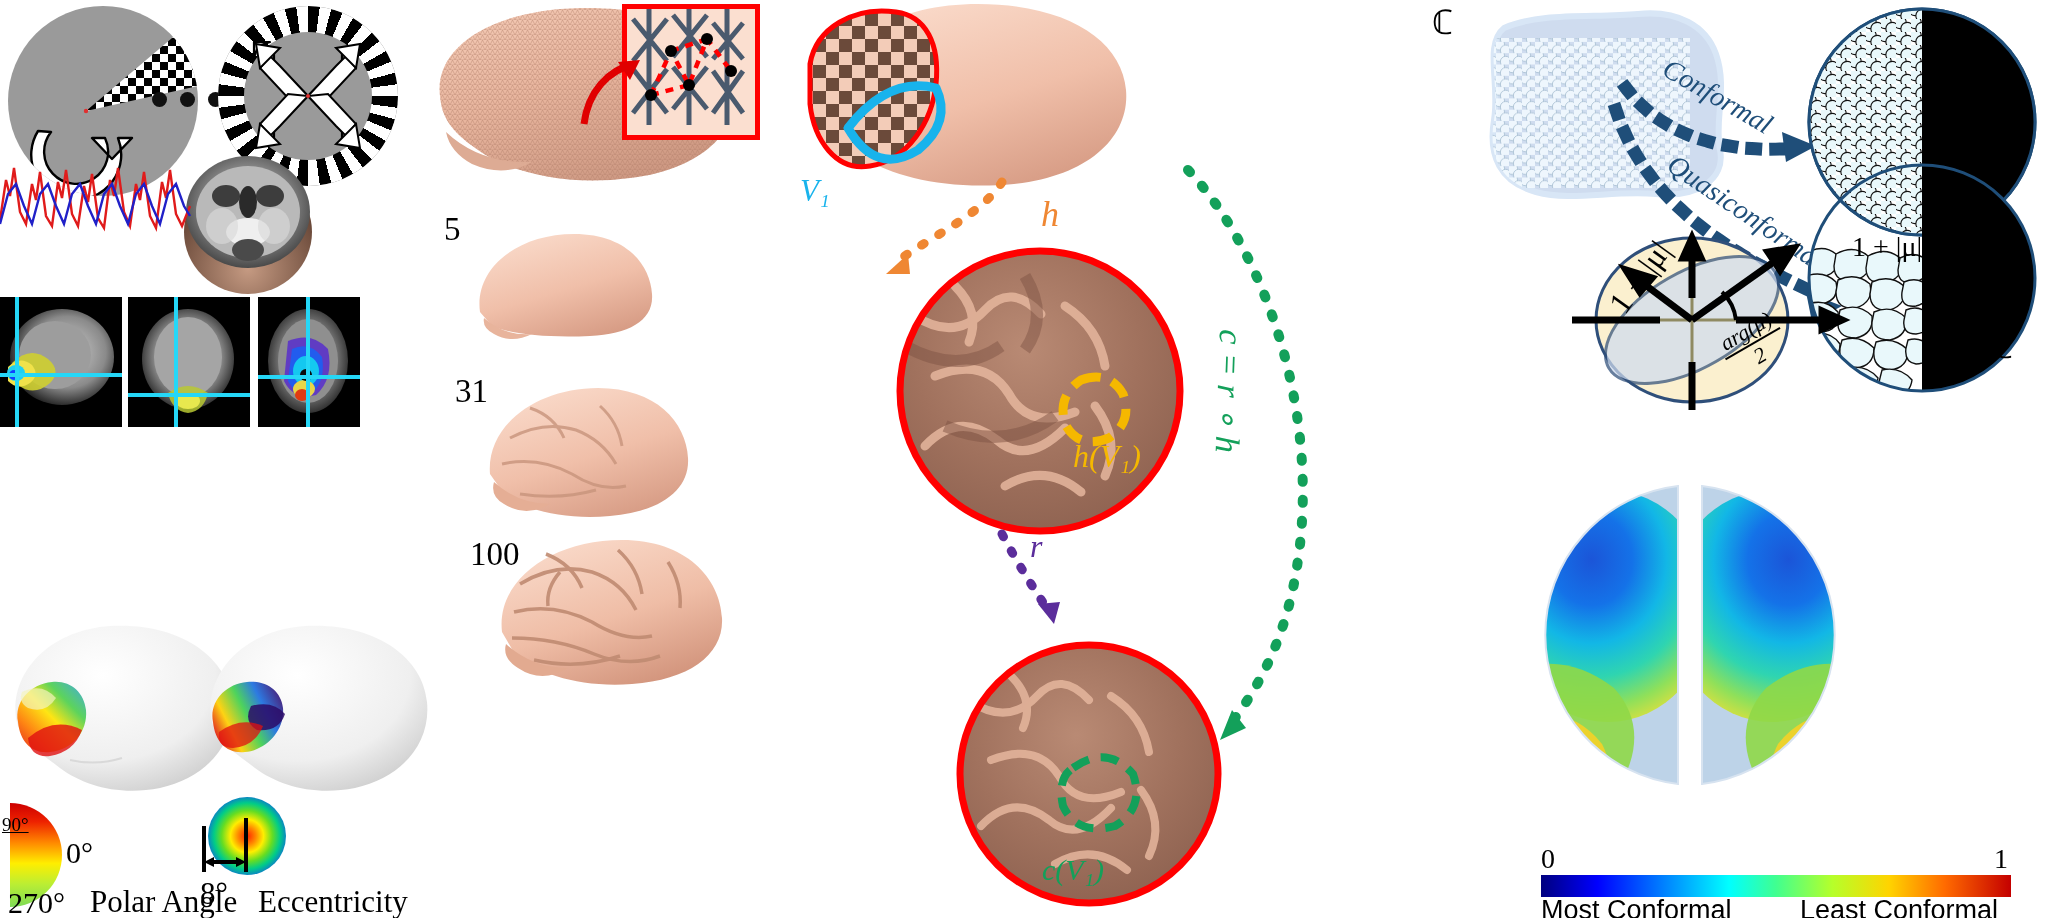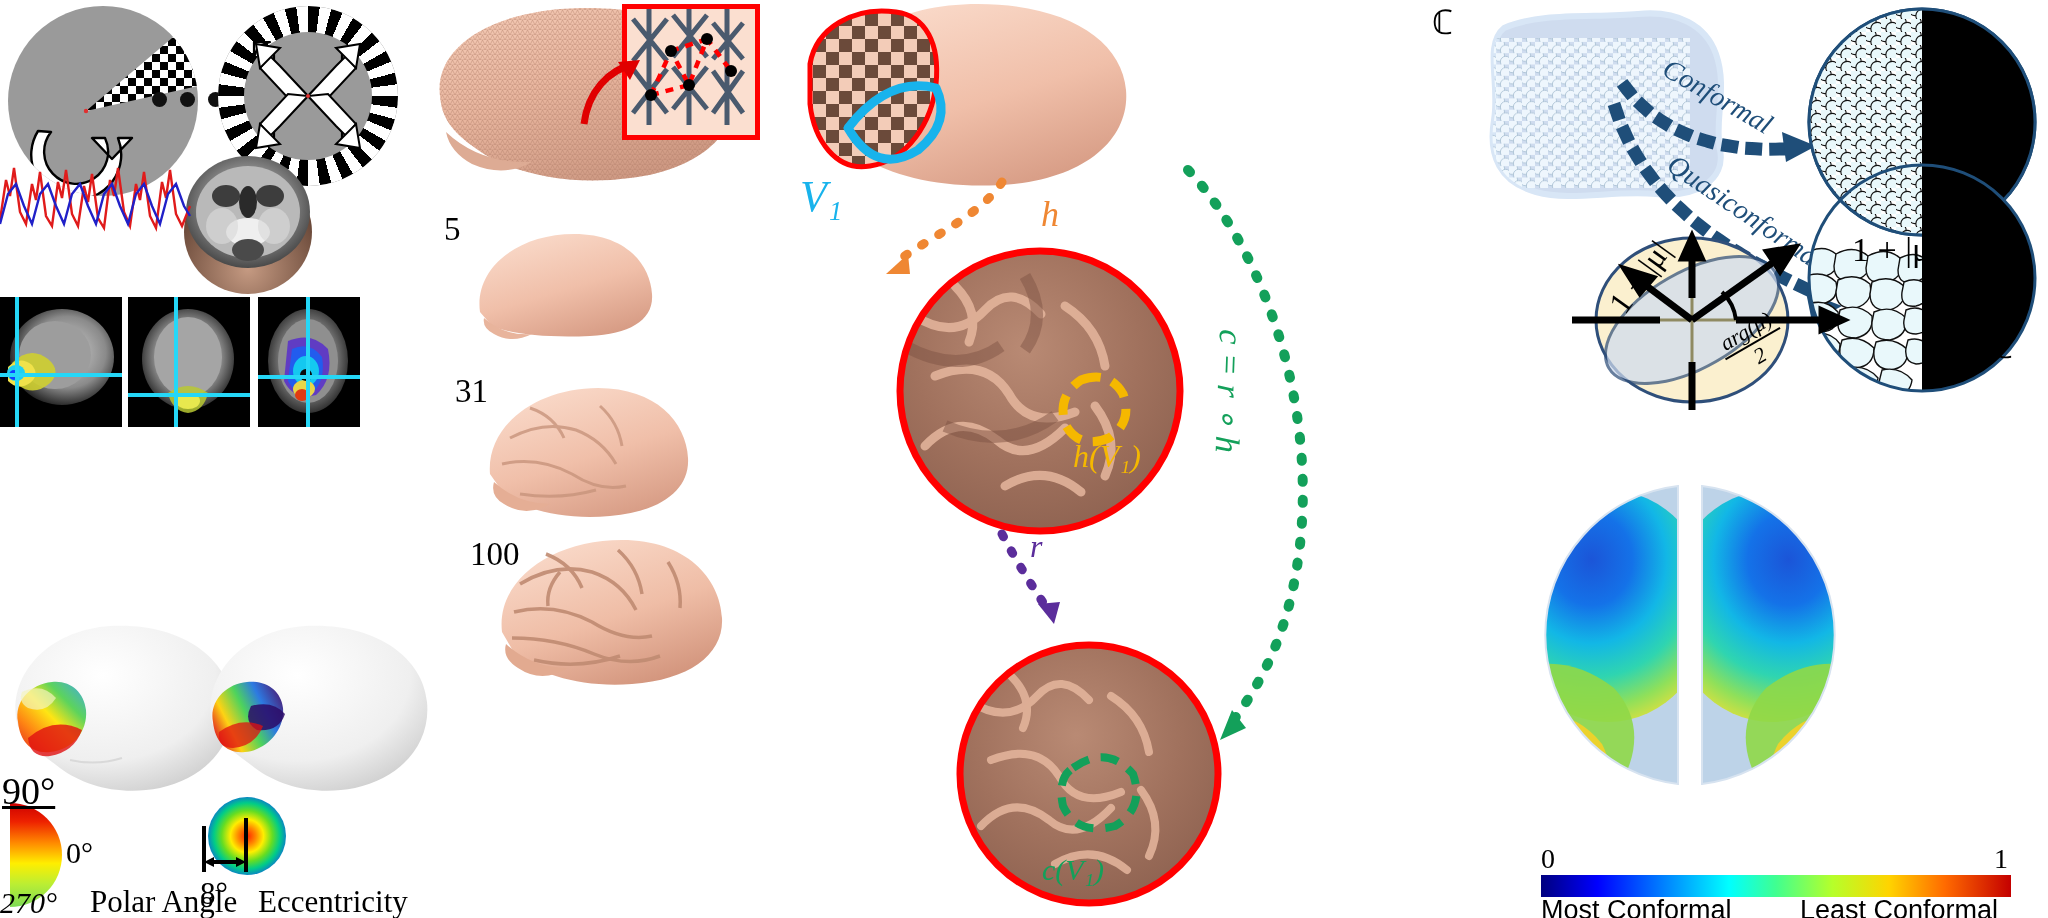--- a/index.html
+++ b/index.html
@@ -273,23 +273,23 @@
              C236,134 206,168 160,178 C120,186 84,176 60,158
              C40,142 20,132 16,108 Z" fill="url(#wbrain2)"></path>
     <path d="M18,112 C14,92 30,74 52,72 C70,70 86,80 88,98
              C90,120 72,140 50,142 C32,144 20,132 18,112 Z" fill="url(#eccgrad)" opacity=".92"></path>
     <path d="M56,96 q22,-6 34,8 q-6,18 -28,16 q-14,-8 -6,-24 Z" fill="#2b0a66" opacity=".85"></path>
     <path d="M24,122 q22,-16 44,-6 q-8,20 -30,22 q-16,0 -14,-16 Z" fill="#e01010" opacity=".75"></path>
   </svg>
 </div>
 
 <div class="polarbar" style="left:10px;top:803px;"></div>
-<div class="lbl" style="left:2px;top:772px;font-size:38px;text-decoration:underline;">90°</div>
+<div class="lbl" style="left:2px;top:815px;font-size:19px;text-decoration:underline;">90°</div>
 <div class="lbl" style="left:66px;top:838px;font-size:30px;">0°</div>
-<div class="lbl" style="left:0px;top:888px;font-size:30px;font-style:italic;">270°</div>
+<div class="lbl" style="left:8px;top:888px;font-size:30px;">270°</div>
 <div class="lbl" style="left:90px;top:886px;font-size:31px;">Polar Angle</div>
 
 <div class="eccdisc" style="left:208px;top:797px;"></div>
 <svg style="left:198px;top:798px;" width="110" height="90" viewBox="0 0 110 90">
   <line x1="6" y1="28" x2="6" y2="74" stroke="#000" stroke-width="4"></line>
   <line x1="48" y1="20" x2="48" y2="74" stroke="#000" stroke-width="4"></line>
   <line x1="10" y1="64" x2="44" y2="64" stroke="#000" stroke-width="4"></line>
   <polygon points="6,64 16,59 16,69" fill="#000"></polygon>
   <polygon points="48,64 38,59 38,69" fill="#000"></polygon>
 </svg>
@@ -433,21 +433,21 @@
              C330,136 290,176 214,184 C150,190 96,178 64,158
              C42,144 36,126 34,98 Z" fill="url(#cbg)"></path>
     <g clip-path="url(#occclip)">
       <rect x="0" y="0" width="170" height="200" fill="url(#chkbrain)"></rect>
     </g>
     <path d="M10,64 C16,28 54,6 96,12 C126,16 140,44 136,84
              C132,122 108,160 70,166 C36,172 14,140 10,104 Z" fill="none" stroke="#ff0000" stroke-width="5"></path>
     <path d="M48,128 q40,-52 88,-40 q16,34 -18,62 q-42,26 -70,-22 Z" fill="none" stroke="#18b3ec" stroke-width="9" stroke-linejoin="round"></path>
   </svg>
 </div>
-<div class="lbl mathi" style="left:800px;top:175px;font-size:44px;color:#18b3ec;">V₁</div>
+<div class="lbl mathi" style="left:800px;top:175px;font-size:31px;color:#18b3ec;">V₁</div>
 
 <svg style="left:812px;top:170px;" width="210" height="120" viewBox="0 0 210 120">
   <path d="M190,12 C170,44 120,66 84,92" stroke="#ef8733" stroke-width="9" stroke-dasharray="3 17" stroke-linecap="round" fill="none"></path>
   <polygon points="74,104 96,84 98,104" fill="#ef8733"></polygon>
 </svg>
 <div class="lbl mathi" style="left:1041px;top:196px;font-size:36px;color:#ef8733;">h</div>
 
 <div class="abs" style="left:895px;top:246px;width:290px;height:290px;">
   <svg width="290" height="290" viewBox="0 0 290 290">
     <defs>
@@ -649,21 +649,21 @@
       <polygon points="152,26 143,46 161,46"></polygon>
       <line x1="152" y1="108" x2="242" y2="44"></line>
       <polygon points="254,36 228,40 240,58"></polygon>
       <line x1="152" y1="108" x2="96" y2="66"></line>
       <polygon points="86,58 100,80 112,66"></polygon>
     </g>
     <path d="M196,108 A46,46 0 0 0 182,80" stroke="#000" stroke-width="4" fill="none"></path>
   </svg>
 </div>
 
-<div class="lbl math" style="left:1852px;top:233px;font-size:34px;">1 + |μ|</div>
+<div class="lbl math" style="left:1852px;top:233px;font-size:28px;">1 + |μ|</div>
 <div class="lbl math" style="left:1603px;top:300px;font-size:32px;
             transform:rotate(-54deg);transform-origin:left top;">1 − |μ|</div>
 <div class="abs math" style="left:1712px;top:336px;font-size:22px;text-align:center;
             transform:rotate(-30deg);transform-origin:left top;">
   <span class="frac">
     <span class="num italic">arg(μ)</span>
     <span class="den italic">2</span>
   </span>
 </div>
 

